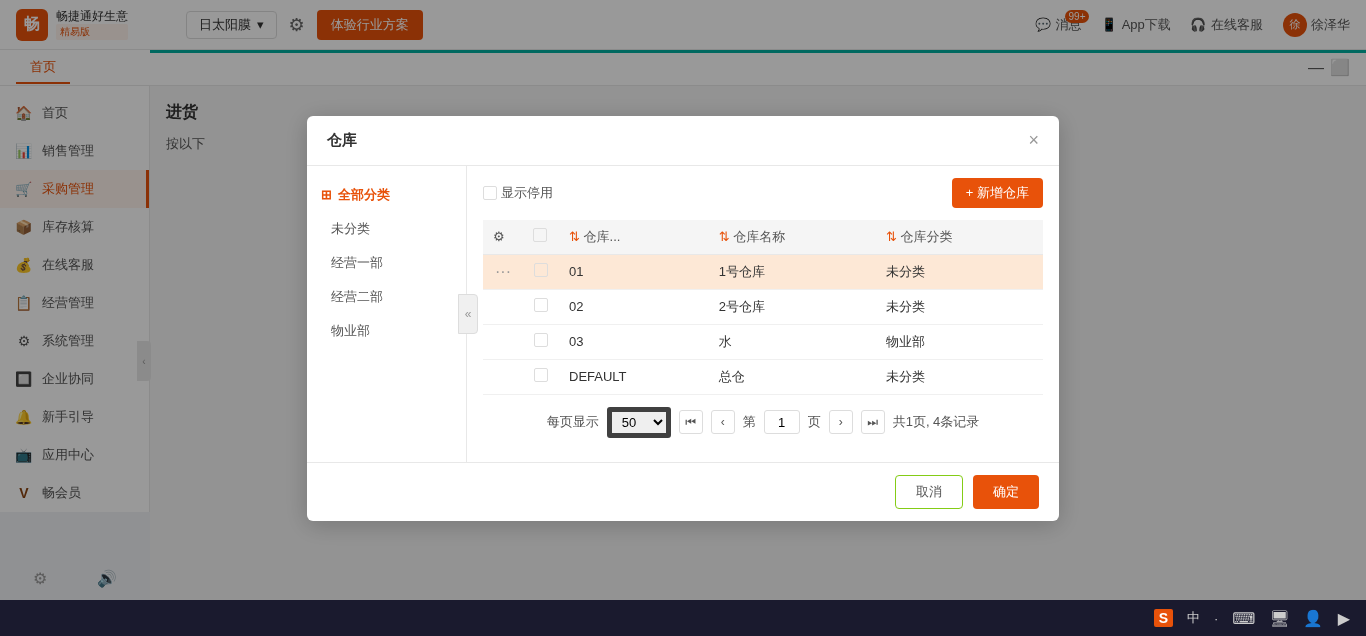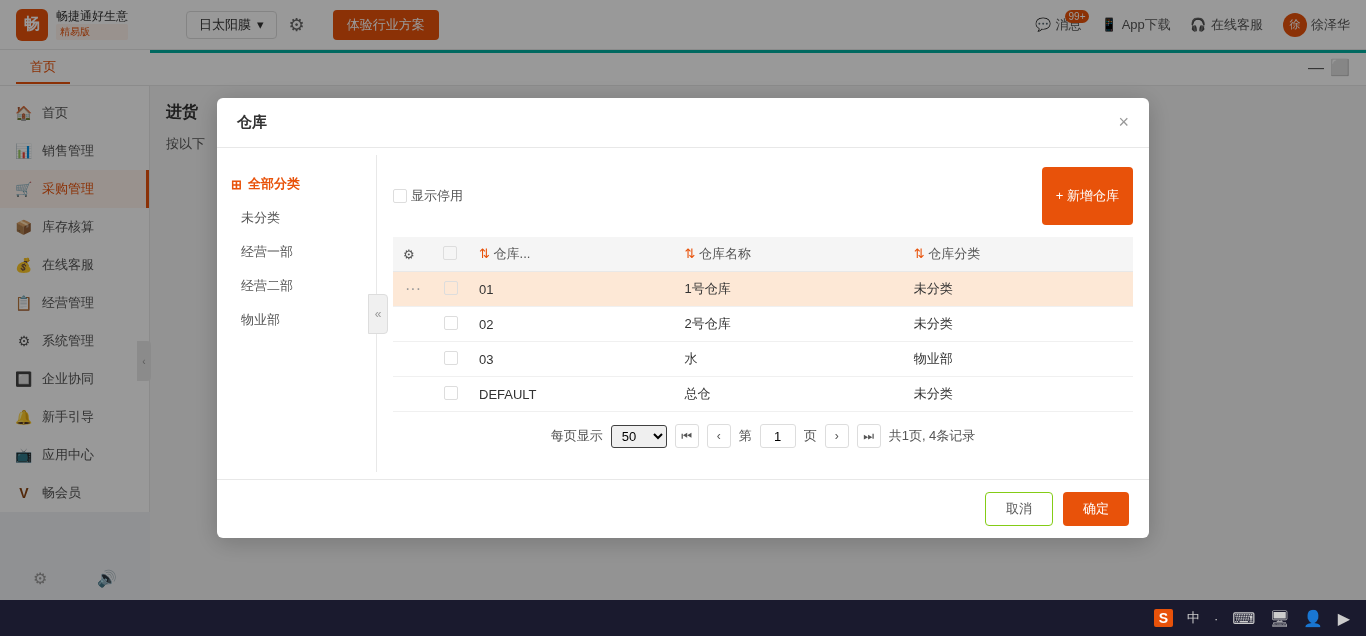--- a/index.html
+++ b/index.html
@@ -32,21 +32,21 @@
     .logo-text { font-size: 12px; color: #333; line-height: 1.3; }
     .logo-badge { font-size: 10px; color: #e8520a; background: #fff3ed; padding: 1px 4px; border-radius: 2px; }
     .store-selector {
       display: flex; align-items: center; gap: 6px;
       padding: 4px 12px; border: 1px solid #ddd; border-radius: 4px;
       cursor: pointer; color: #333; margin-left: 20px;
     }
     .industry-btn {
       background: #e8520a; color: #fff;
       border: none; border-radius: 4px;
-      padding: 6px 14px; cursor: pointer; margin-left: 28px;
+      padding: 6px 14px; cursor: pointer; margin-left: 12px;
       font-size: 13px;
     }
     .header-right {
       margin-left: auto;
       display: flex; align-items: center; gap: 20px;
     }
     .header-icon-item {
       display: flex; align-items: center; gap: 4px;
       color: #555; cursor: pointer; font-size: 13px; position: relative;
     }
@@ -124,25 +124,24 @@
       position: fixed; top: 0; left: 0; right: 0; bottom: 0;
       background: rgba(0,0,0,0.4);
       z-index: 100;
       display: flex; align-items: center; justify-content: center;
     }
 
     
     .modal {
       background: #fff;
       border-radius: 6px;
-      width: 932px;
+      width: 752px;
       max-height: 560px;
       display: flex; flex-direction: column;
       box-shadow: 0 4px 24px rgba(0,0,0,0.2);
-      gap: 7px;
     }
     .modal-header {
       display: flex; align-items: center; justify-content: space-between;
       padding: 14px 20px;
       border-bottom: 1px solid #e8e8e8;
     }
     .modal-title { font-size: 15px; font-weight: bold; color: #333; }
     .modal-close { cursor: pointer; color: #999; font-size: 18px; }
 
     .modal-body {
@@ -199,21 +198,21 @@
       display: flex; align-items: center; gap: 4px; color: #555; font-size: 13px;
     }
     .checkbox-custom {
       width: 14px; height: 14px; border: 1px solid #ddd; border-radius: 2px;
       cursor: pointer; display: inline-block;
     }
     .add-btn {
       margin-left: auto;
       background: #e8520a; color: #fff;
       border: none; border-radius: 4px;
-      padding: 20px 14px; cursor: pointer; font-size: 13px;
+      padding: 6px 14px; cursor: pointer; font-size: 13px;
     }
 
     
     .data-table {
       width: 100%; border-collapse: collapse; font-size: 13px;
     }
     .data-table th {
       background: #f5f5f5;
       padding: 8px 10px;
       text-align: left;
@@ -232,21 +231,21 @@
     .th-cb { width: 36px; text-align: center; }
     .row-actions { color: #999; font-size: 16px; cursor: pointer; }
 
     
     .pagination {
       display: flex; align-items: center; justify-content: center;
       gap: 8px; padding: 12px 0; margin-top: auto;
       font-size: 13px; color: #555;
     }
     .page-size-select {
-      border: 1px solid #404040; border-radius: 3px;
+      border: 5px solid #404040; border-radius: 3px;
       padding: 2px 6px; font-size: 13px;
     }
     .page-btn {
       width: 24px; height: 24px;
       border: 1px solid #ddd; border-radius: 3px;
       background: #fff; cursor: pointer;
       display: flex; align-items: center; justify-content: center;
       color: #555; font-size: 12px;
     }
     .page-btn:disabled { color: #ccc; cursor: default; }

